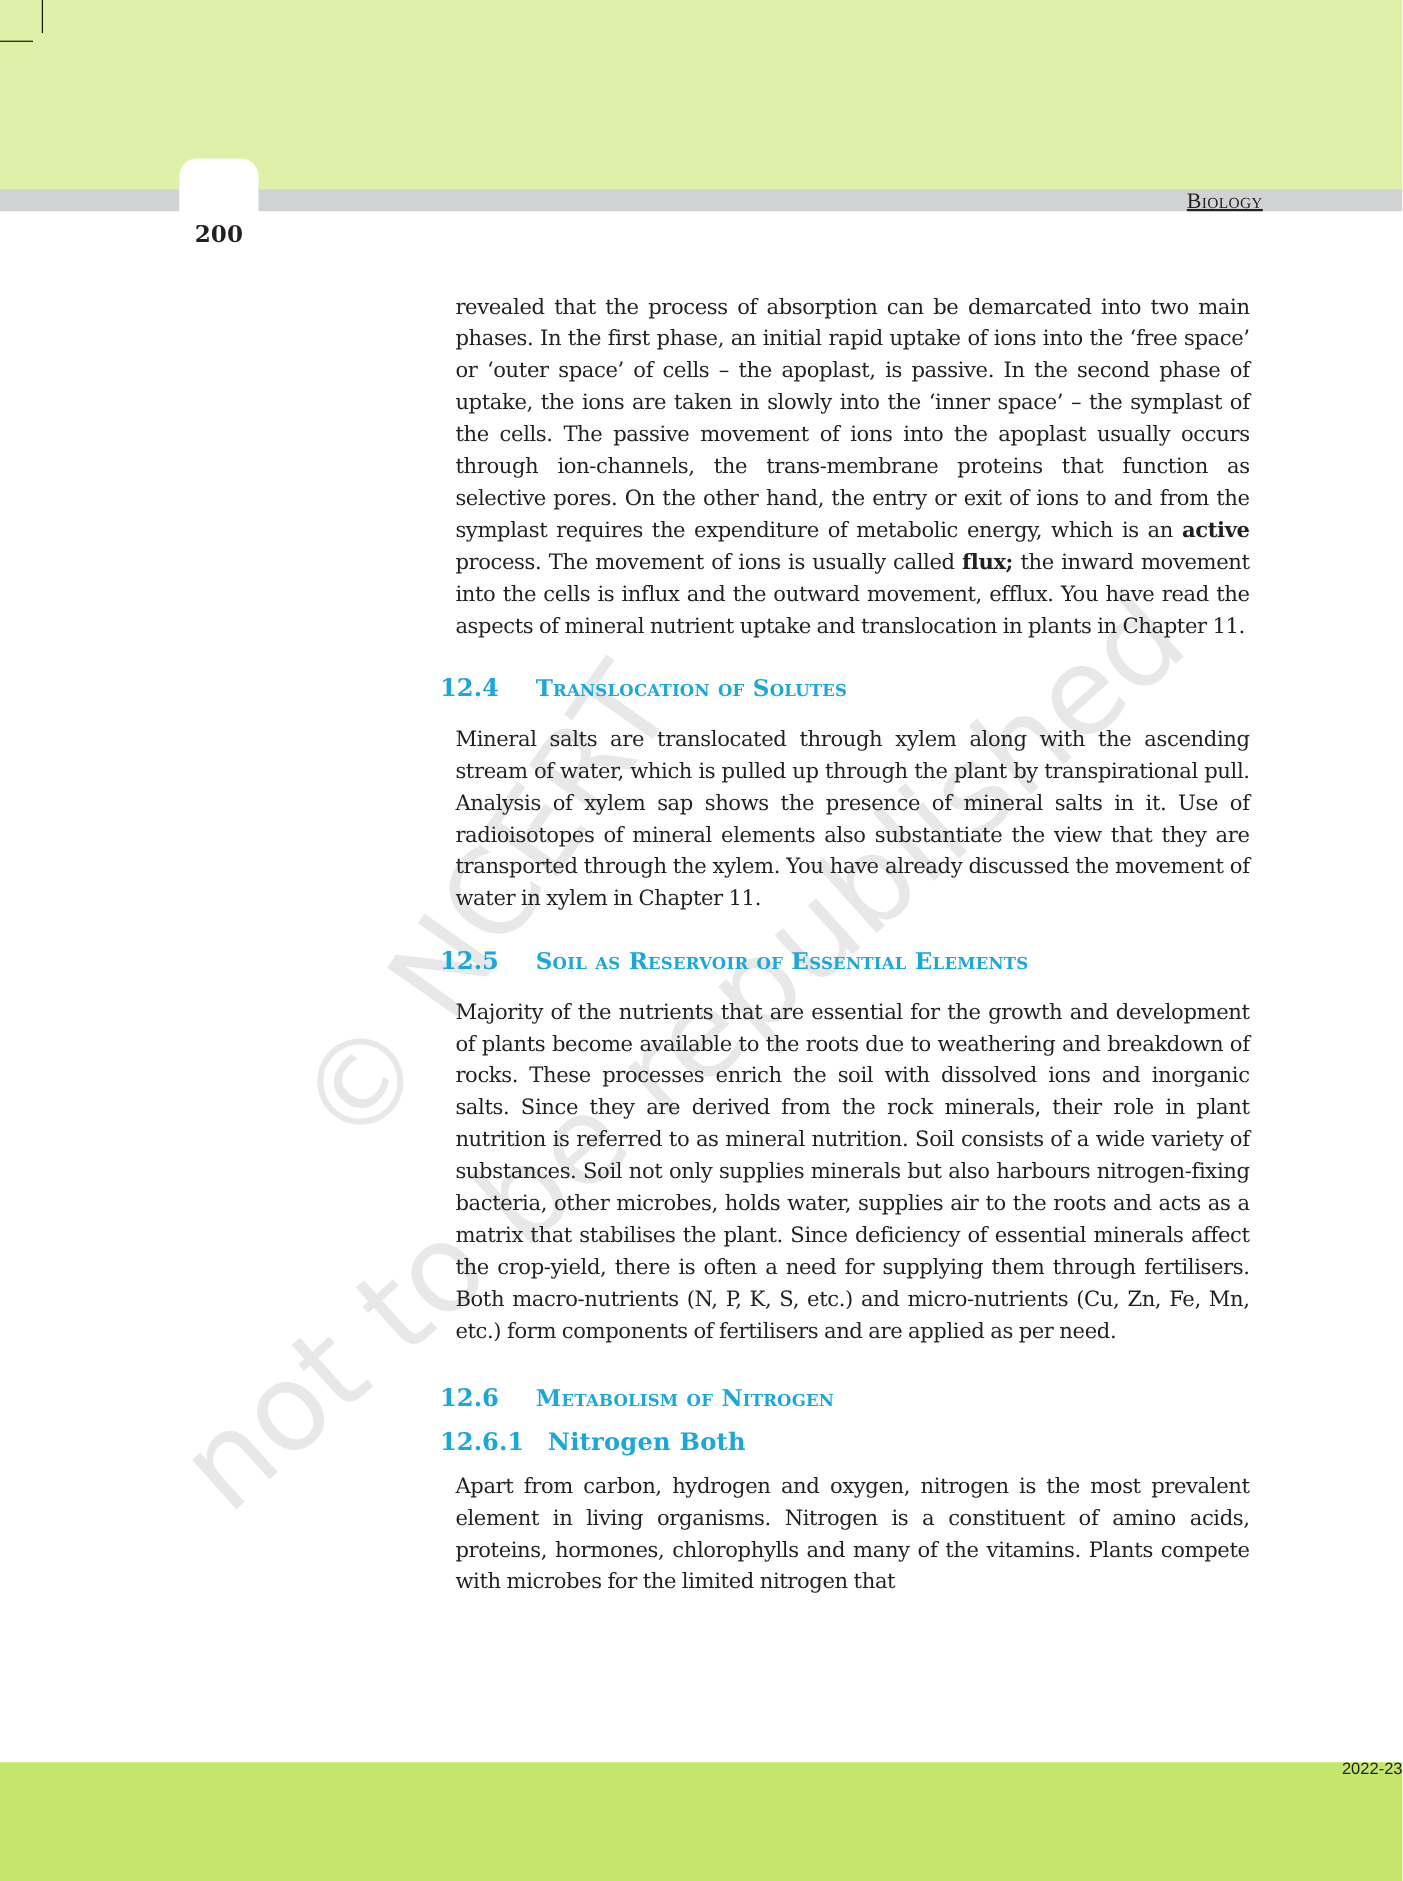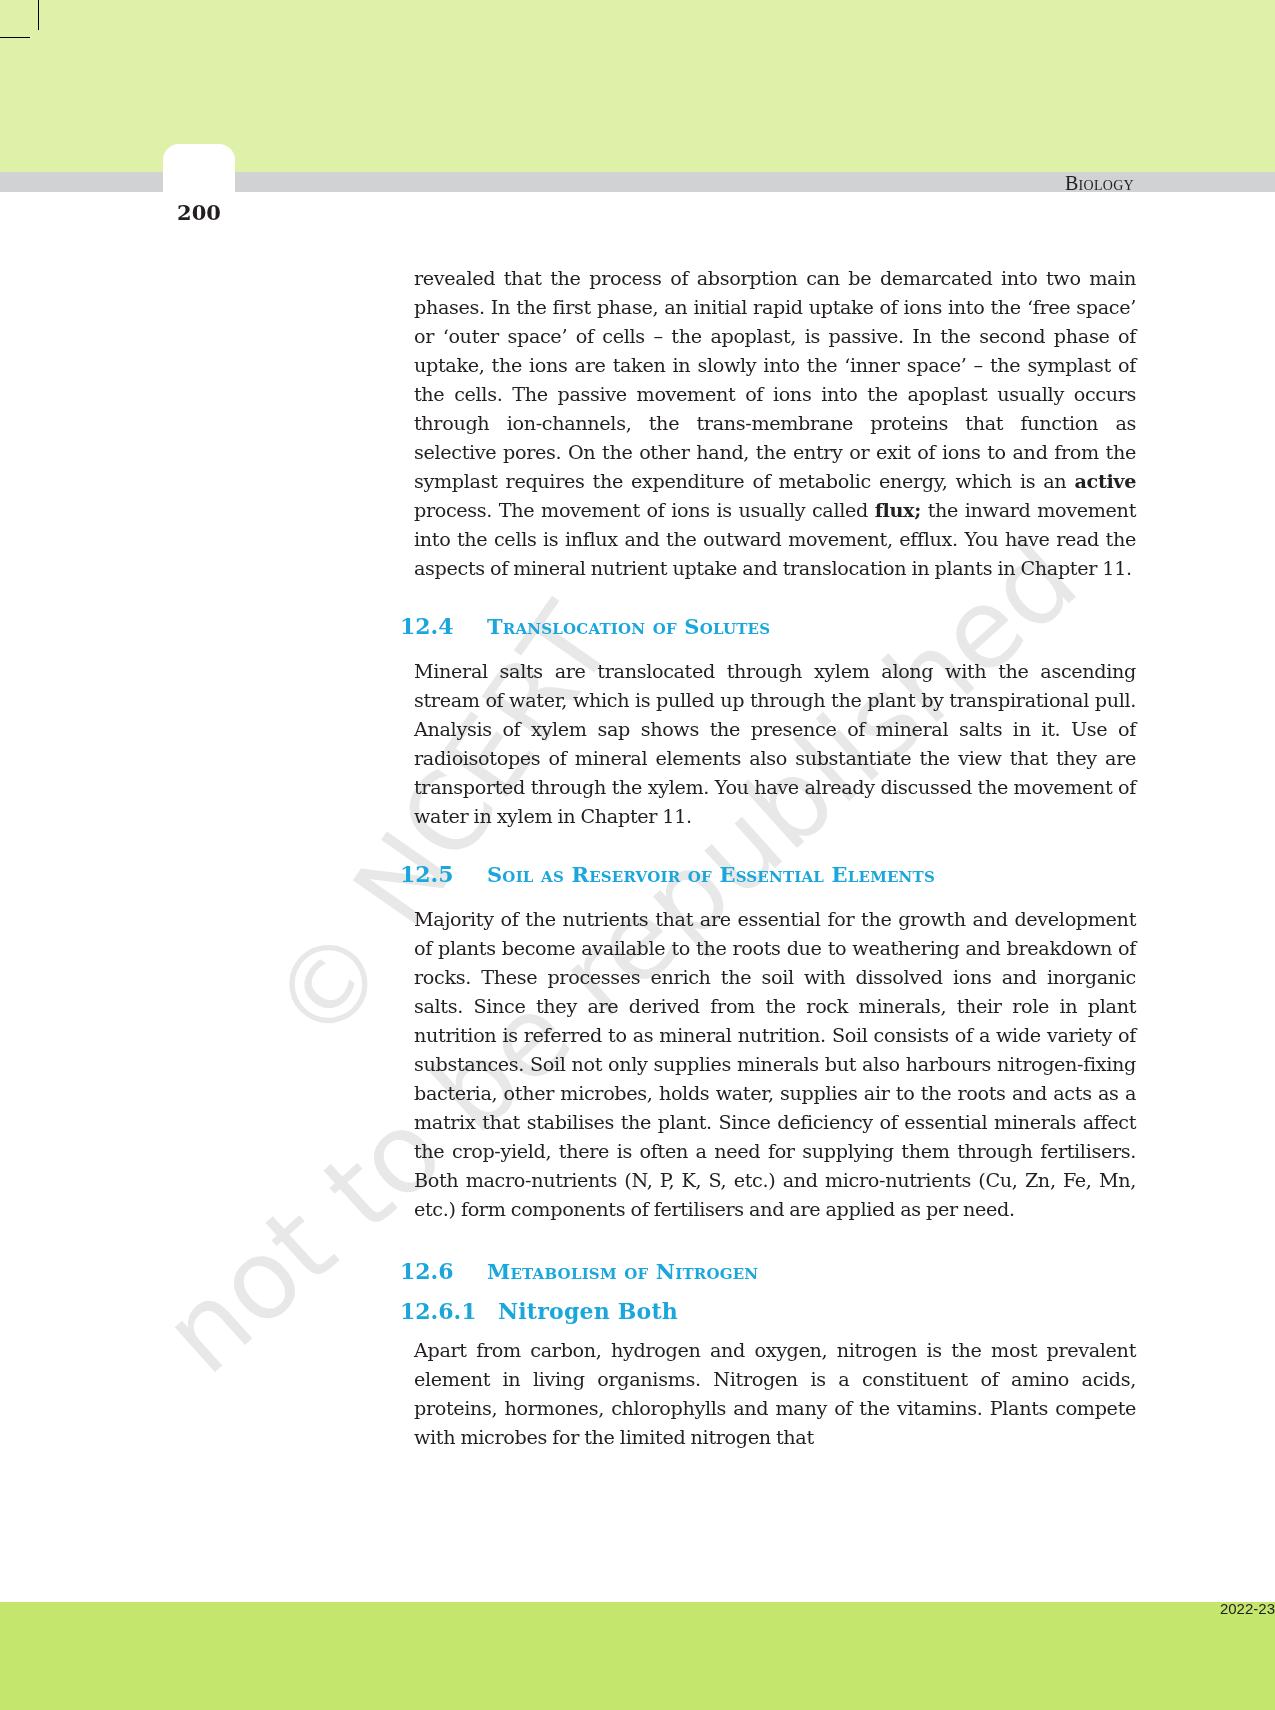--- a/index.html
+++ b/index.html
@@ -13,23 +13,23 @@
     .header-bar { position: absolute; left: 0; top: 172px; width: 1275px; height: 20px; background: #d1d2d4; }
     .page-tab {
       position: absolute; left: 163px; top: 144px; width: 72px; height: 60px;
       background: #ffffff; border-radius: 16px 16px 0 0;
     }
     .page-number {
       position: absolute; left: 163px; top: 168px; width: 72px; text-align: center;
       font-family: "DejaVu Serif", serif; font-weight: bold; font-size: 21px; color: #231f20; margin-top: 32px;
     }
     .running-head {
-      position: absolute; right: 141px; top: 172px; height: 20px; line-height: 22px;
+      position: absolute; right: 127px; top: 172px; height: 20px; line-height: 22px;
       font-family: "Liberation Serif", serif; font-size: 20px; font-variant: small-caps;
-      color: #231f20; letter-spacing: 0.3px;
+      color: #231f20; letter-spacing: 0.3px; text-decoration: underline;
     }
     .crop { position: absolute; background: #000; }
     .bottom-band { position: absolute; left: 0; top: 1602px; width: 1275px; height: 108px; background: #c5e66c; }
     .footer-year {
       position: absolute; left: 0; width: 1275px; top: 1600px; text-align: right;
       font-family: "Liberation Sans", sans-serif; font-size: 15px; color: #231f20;
     }
 
     .content { position: absolute; left: 400px; top: 250px; width: 750px; }
     .para {

